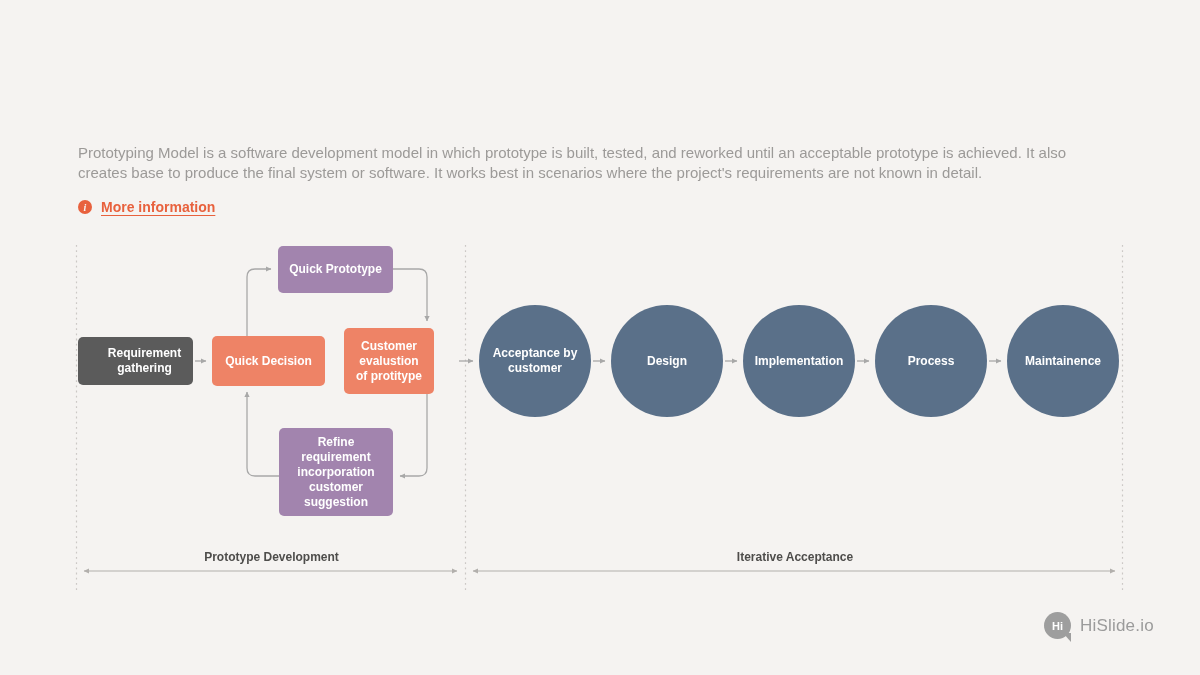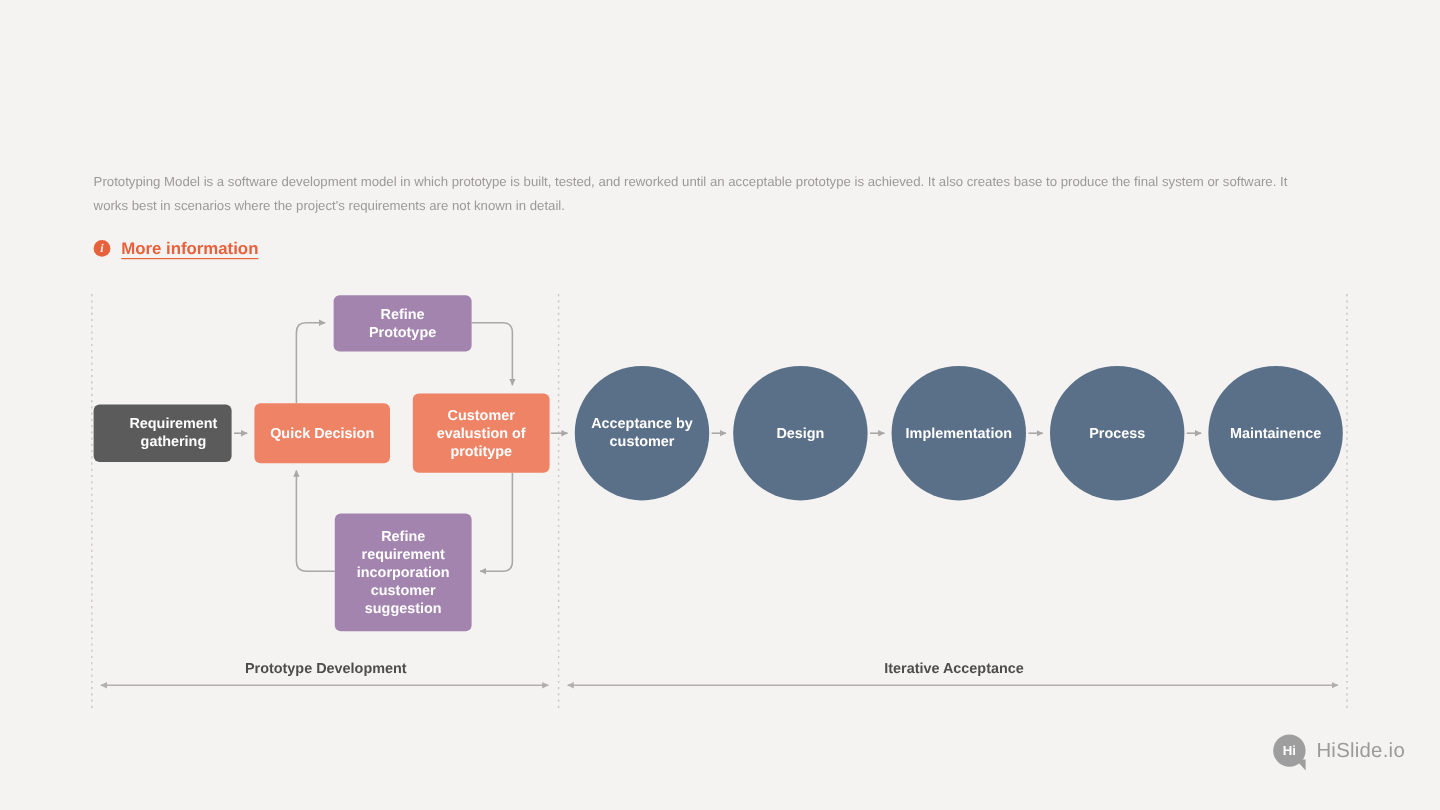--- a/index.html
+++ b/index.html
@@ -14,46 +14,46 @@
     --connector:#a8a8a8;
     --phase-text:#4e4d4b;
     --footer-gray:#9b9b9b;
   }
   *{margin:0;padding:0;box-sizing:border-box;}
   html,body{width:1200px;height:675px;}
   body{font-family:"Liberation Sans",sans-serif;}
   .slide{position:relative;width:1200px;height:675px;background:var(--background);overflow:hidden;}
 
   .title{position:absolute;left:78px;top:86px;font-size:25px;font-weight:700;color:var(--title-text);letter-spacing:-0.2px;}
-  .desc{position:absolute;left:78px;top:143px;width:1018px;font-size:11px;line-height:19.5px;color:var(--body-text);font-weight:400;}
+  .desc{position:absolute;left:78px;top:143px;width:1018px;font-size:15px;line-height:19.5px;color:var(--body-text);font-weight:400;}
   .more-info{position:absolute;left:78px;top:199px;display:flex;align-items:center;gap:9px;color:var(--link-orange);font-size:14px;font-weight:700;cursor:pointer;text-decoration:none;}
   .more-info .link-text{text-decoration:underline;text-underline-offset:3px;}
   .info-icon{width:14px;height:14px;border-radius:50%;background:var(--link-orange);color:#f7f5f3;font-family:"Liberation Serif",serif;font-style:italic;font-weight:700;font-size:10px;display:flex;align-items:center;justify-content:center;flex:0 0 auto;}
 
   .diagram{position:absolute;left:0;top:0;width:1200px;height:675px;}
   .diagram svg{position:absolute;left:0;top:0;pointer-events:none;}
 
   .node{position:absolute;border-radius:5px;color:#fff;font-size:12px;font-weight:700;line-height:15px;display:flex;align-items:center;justify-content:center;text-align:center;padding:0 10px;}
   .n-gray{background:var(--box-gray);padding-left:28px;}
   .n-orange{background:var(--box-orange);}
   .n-purple{background:var(--box-purple);}
   .b1{left:78px;top:337px;width:115px;height:48px;}
   .b2{left:212px;top:336px;width:113px;height:50px;}
   .b3{left:278px;top:246px;width:115px;height:47px;}
-  .b4{left:344px;top:328px;width:114px;height:66px;}
-  .b5{left:279px;top:428px;width:114px;height:98px;}
+  .b4{left:344px;top:328px;width:90px;height:66px;}
+  .b5{left:279px;top:428px;width:114px;height:88px;}
 
   .circle{position:absolute;width:112px;height:112px;border-radius:50%;background:var(--circle-slate);color:#fff;font-size:12px;font-weight:700;line-height:15px;display:flex;align-items:center;justify-content:center;text-align:center;padding:0 9px;top:305px;}
   .c1{left:479px;} .c2{left:611px;} .c3{left:743px;} .c4{left:875px;} .c5{left:1007px;}
 
   .phase{position:absolute;top:550px;font-size:12px;font-weight:700;color:var(--phase-text);text-align:center;}
   .p1{left:78px;width:387px;}
   .p2{left:470px;width:650px;}
 
-  .footer{position:absolute;left:1044px;top:612px;display:flex;align-items:center;gap:9px;margin-left:17px;}
+  .footer{position:absolute;left:1044px;top:612px;display:flex;align-items:center;gap:9px;}
   .logo-bubble{position:relative;width:27px;height:27px;border-radius:50%;background:#9e9e9e;color:#fff;font-size:11px;font-weight:700;display:flex;align-items:center;justify-content:center;}
   .logo-bubble::after{content:"";position:absolute;right:0px;bottom:-3px;width:0;height:0;border-left:8px solid transparent;border-top:9px solid #9e9e9e;}
   .brand-text{font-size:17px;color:var(--footer-gray);letter-spacing:0.2px;}
 </style>
 </head>
 <body>
 
 <div class="slide">
 
 
@@ -99,21 +99,21 @@
       </g>
 
       <g fill="none" stroke="#b2afac" stroke-width="1.2">
         <path d="M84,571 H457" marker-start="url(#mAs)" marker-end="url(#mAe)"></path>
         <path d="M473,571 H1115" marker-start="url(#mAs)" marker-end="url(#mAe)"></path>
       </g>
     </svg>
 
     <div class="node n-gray b1">Requirement gathering</div>
     <div class="node n-orange b2">Quick Decision</div>
-    <div class="node n-purple b3">Refine Prototype</div>
+    <div class="node n-purple b3">Quick Prototype</div>
     <div class="node n-orange b4">Customer evalustion of protitype</div>
     <div class="node n-purple b5">Refine requirement incorporation customer suggestion</div>
 
     <div class="circle c2">Design</div>
     <div class="circle c1">Acceptance by customer</div>
     <div class="circle c3">Implementation</div>
     <div class="circle c4">Process</div>
     <div class="circle c5">Maintainence</div>
 
     <div class="phase p1">Prototype Development</div>

